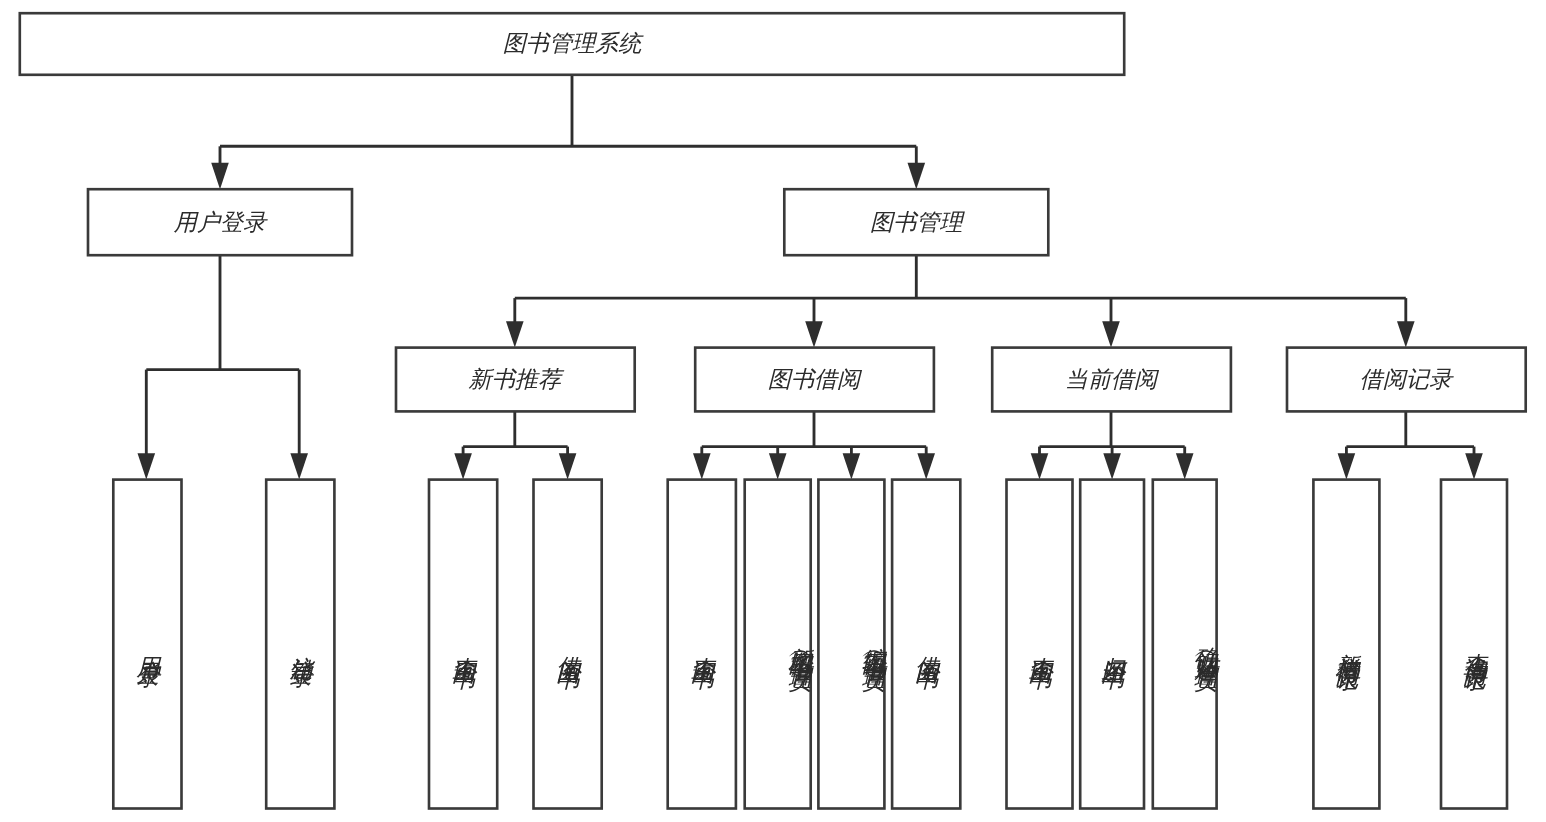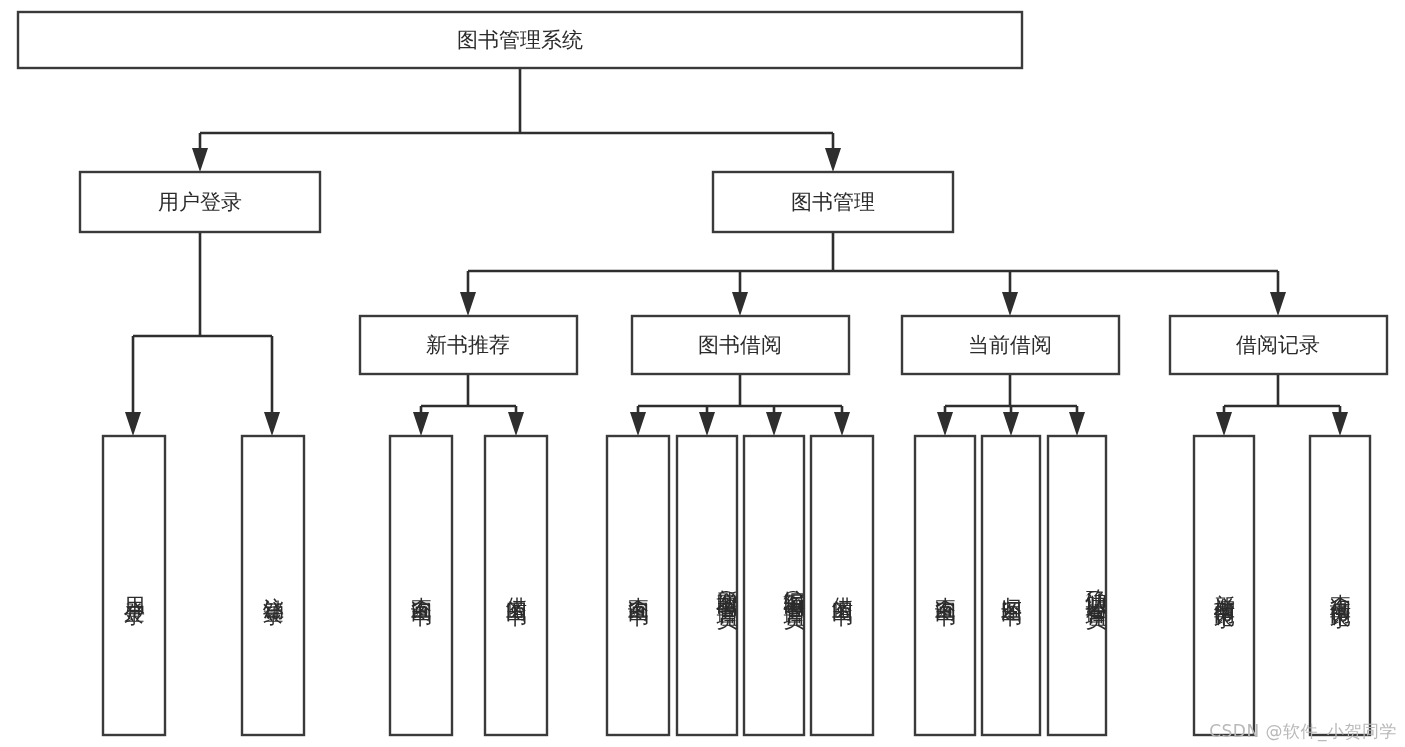--- a/index.html
+++ b/index.html
@@ -12,20 +12,21 @@
     width: 1405px;
     height: 747px;
     overflow: hidden;
     font-family: "DejaVu Sans", "Liberation Sans", sans-serif;
   }
   #diagram-root {
     position: relative;
     width: 1405px;
     height: 747px;
     background: #ffffff;
+    font-style: italic;
   }
   svg#flow-svg {
     position: absolute;
     left: 0;
     top: 0;
     width: 1405px;
     height: 747px;
     display: block;
   }
   .node-rect {
@@ -200,14 +201,13 @@
   <div class="node-label-v" style="left:744px; top:440px; width:60px; height:291px; align-items:flex-start;">编辑图书（管理员）</div>
   <div class="node-label-v" style="left:811px; top:436px; width:62px; height:299px;">借阅图书</div>
 
   <div class="node-label-v" style="left:915px; top:436px; width:60px; height:299px;">查询图书</div>
   <div class="node-label-v" style="left:982px; top:436px; width:58px; height:299px;">归还图书</div>
   <div class="node-label-v" style="left:1048px; top:440px; width:58px; height:291px; align-items:flex-start;">确认归还（管理员）</div>
 
   <div class="node-label-v" style="left:1194px; top:436px; width:60px; height:299px;">新增借阅记录</div>
   <div class="node-label-v" style="left:1310px; top:436px; width:60px; height:299px;">查询借阅记录</div>
 
-  <div class="watermark">CSDN @软件_小贺同学</div>
 </div>
 
 </body></html>

